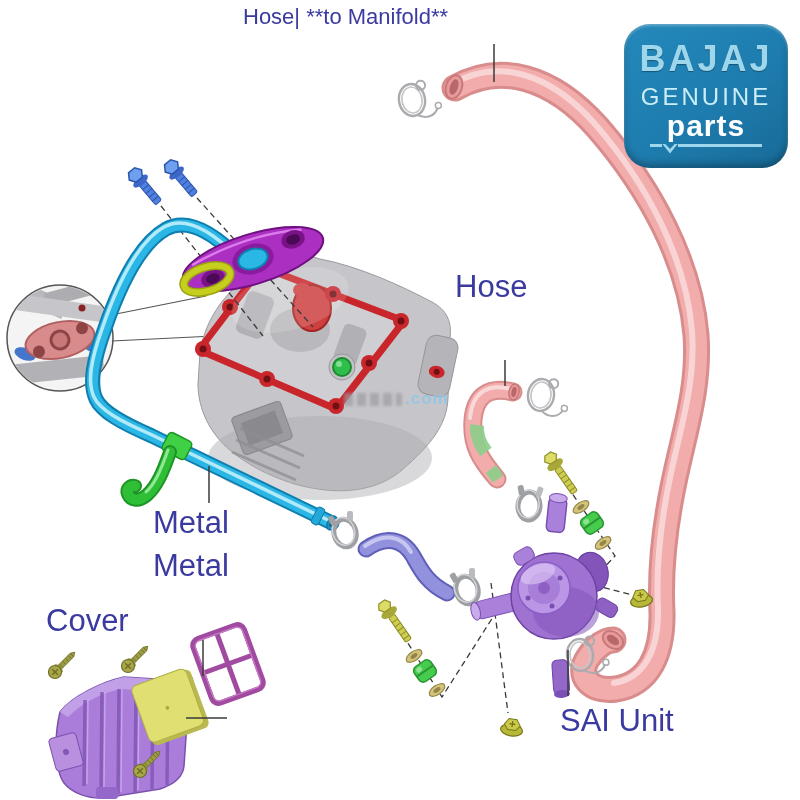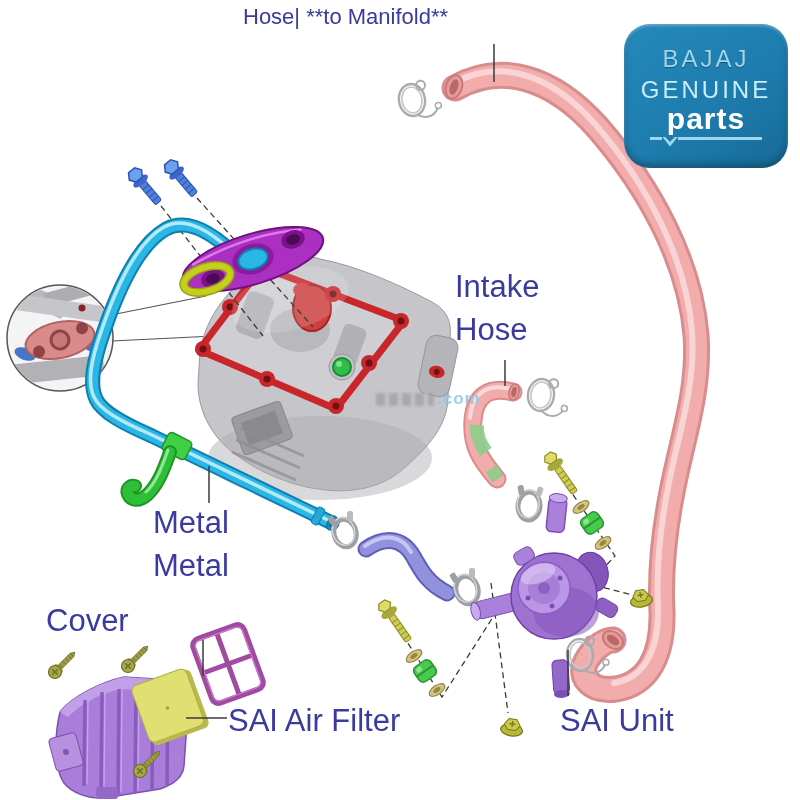--- a/index.html
+++ b/index.html
@@ -7,31 +7,31 @@
          font-family:"Liberation Sans",sans-serif;}
   .stage svg{position:absolute;left:0;top:0;}
   .lbl{position:absolute;color:#3A3AA0;font-size:31px;line-height:1.38;white-space:nowrap;}
   .lbl .ln{display:block;}
   .title{position:absolute;left:243px;top:4px;color:#3A3AA0;font-size:22px;white-space:nowrap;}
   
   .badge{position:absolute;left:624px;top:24px;width:164px;height:144px;border-radius:26px;
          background:linear-gradient(145deg,#2489BC 0%,#1E7CAE 55%,#176A97 100%);
          box-shadow:inset 0 2px 3px rgba(255,255,255,.3), inset 0 -4px 7px rgba(0,0,0,.28);
          display:flex;flex-direction:column;align-items:center;justify-content:center;}
-  .badge-brand{color:#9ED6EC;font-weight:400;font-size:24px;letter-spacing:3px;
+  .badge-brand{color:#9ED6EC;font-weight:700;font-size:36px;letter-spacing:3px;
                text-shadow:0 1px 1px rgba(0,0,0,.35);}
   .badge-genuine{color:#C9EEF7;font-size:24px;letter-spacing:3px;margin-top:3px;}
   .badge-parts{color:#ffffff;font-weight:700;font-size:30px;letter-spacing:1px;line-height:1.0;}
   .badge-rule{display:flex;align-items:flex-start;margin-top:3px;height:11px;}
   .rule-seg{height:3px;background:#9ED6EC;}
   .rule-seg.a{width:12px;} .rule-seg.b{width:84px;}
   .vee{width:16px;height:10px;background:#9ED6EC;
        clip-path:polygon(0 0,50% 100%,100% 0,82% 0,50% 55%,18% 0);}
   
-  .wm{position:absolute;left:344px;top:389px;display:flex;align-items:center;gap:3px;opacity:.85;margin-left:32px;}
+  .wm{position:absolute;left:344px;top:389px;display:flex;align-items:center;gap:3px;opacity:.85;}
   .wm-blob{width:58px;height:13px;border-radius:2px;
            background:repeating-linear-gradient(90deg,#9a9aa0 0 9px,#c4c4ca 9px 13px);
            filter:blur(1.5px);opacity:.8;}
   .wm-com{color:#8FC6E8;font-size:17px;font-weight:700;letter-spacing:1px;}
 </style>
 </head>
 <body>
 
 <div class="stage">
 
@@ -409,32 +409,30 @@
 </svg>
 
 <div class="wm">
   <span class="wm-blob"></span>
   <span class="wm-com">.com</span>
 </div>
 
 <div class="title">Hose| **to Manifold**</div>
 
 <div class="lbl" style="left:455px;top:266px;">
-  <span class="ln">Intake</span>
   <span class="ln">Hose</span>
 </div>
 
 <div class="lbl" style="left:153px;top:502px;">
   <span class="ln">Metal</span>
   <span class="ln">Metal</span>
 </div>
 
 <div class="lbl" style="left:40px;top:600px;margin-left:6px;">Cover</div>
 
-<div class="lbl" style="left:228px;top:700px;">SAI Air Filter</div>
 
 <div class="lbl" style="left:560px;top:700px;">SAI Unit</div>
 
 <div class="badge">
   <div class="badge-brand">BAJAJ</div>
   <div class="badge-genuine">GENUINE</div>
   <div class="badge-parts">parts</div>
   <div class="badge-rule">
     <div class="rule-seg a"></div>
     <div class="vee"></div>

